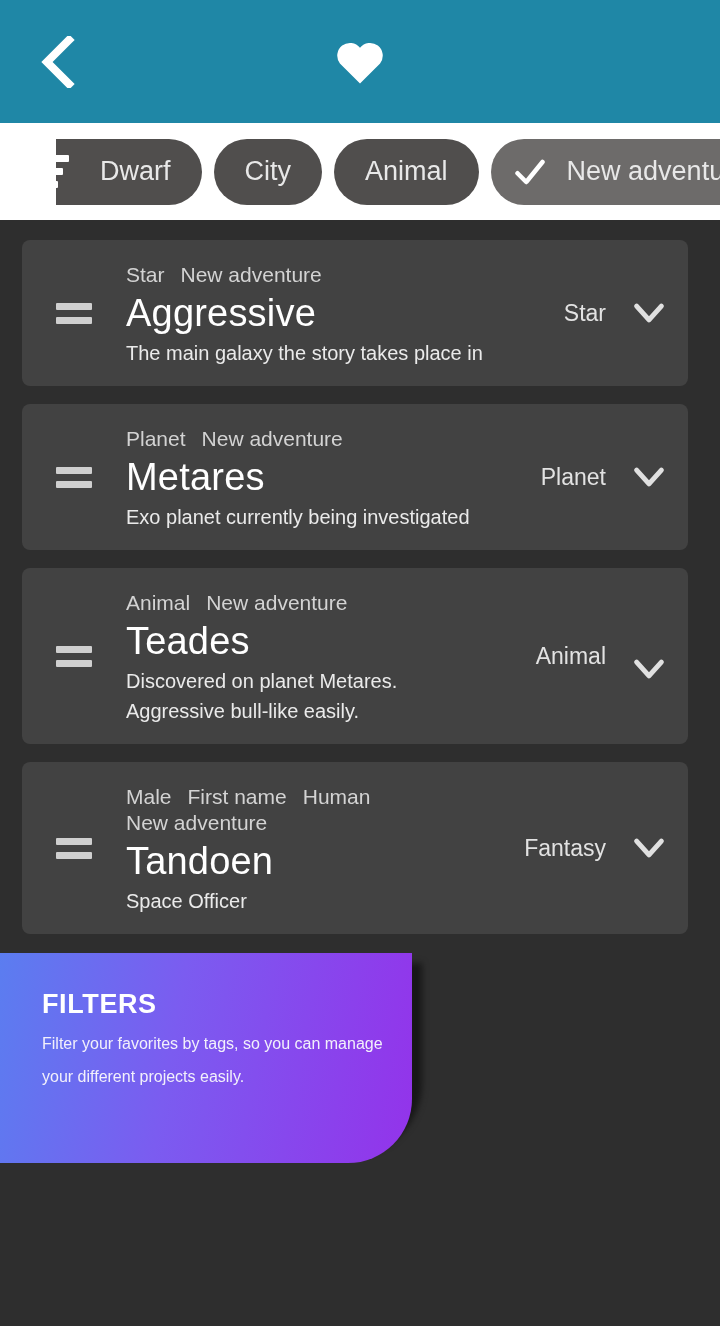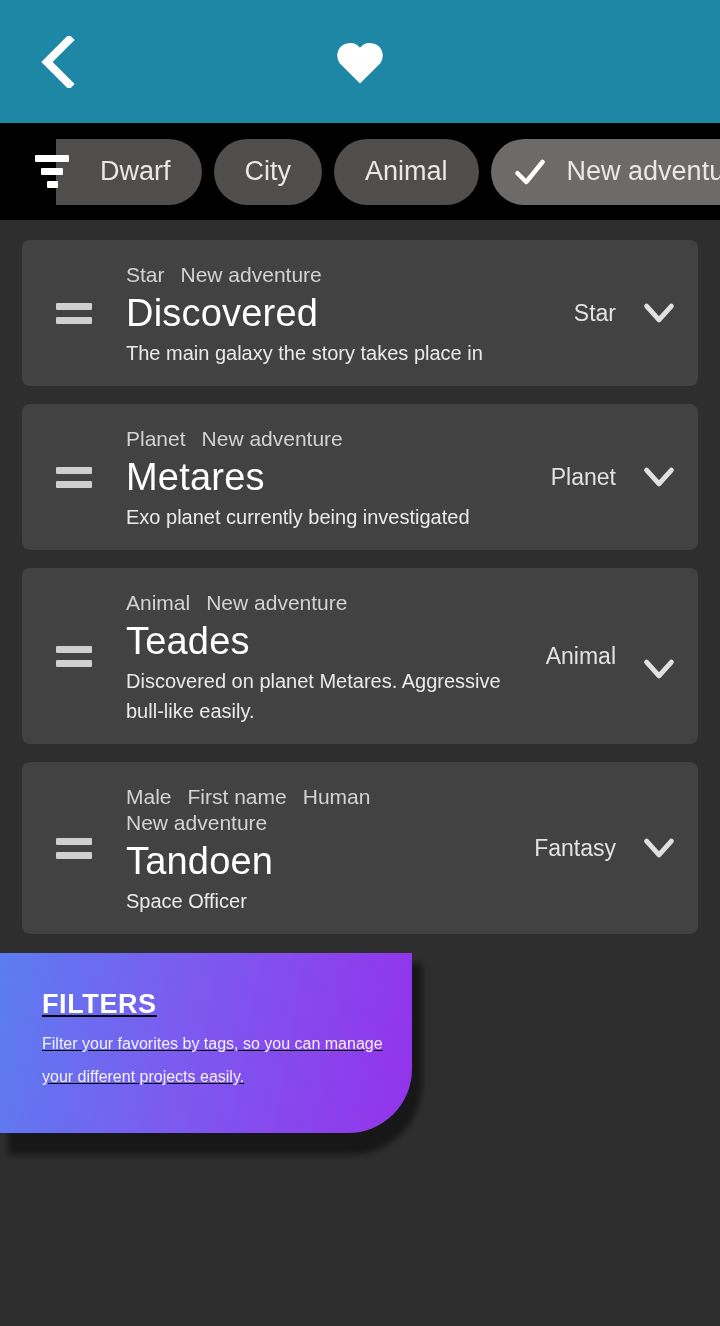--- a/index.html
+++ b/index.html
@@ -39,21 +39,21 @@
     height: 60px;
     display: flex;
     align-items: center;
     justify-content: center;
   }
 
   
   .filterbar {
     position: relative;
     height: 97px;
-    background: #000000;
+    background: #ffffff;
     display: flex;
     align-items: center;
     overflow: hidden;
   }
   .filter-icon-wrap {
     position: absolute;
     left: 24px;
     top: 50%;
     transform: translateY(-50%);
     width: 56px;
@@ -108,21 +108,21 @@
     gap: 22px;
   }
   .chip .check {
     width: 30px;
     height: 26px;
     flex: none;
   }
 
   
   .list {
-    padding: 20px 22px 0 22px;
+    padding: 20px 32px 0 22px;
     display: flex;
     flex-direction: column;
     gap: 18px;
   }
   .card {
     background: #424242;
     border-radius: 8px;
     display: flex;
     align-items: flex-start;
     padding: 18px 18px 18px 0;
@@ -208,26 +208,25 @@
     height: 192px;
     background: #171717;
     border-radius: 0 0 72px 0;
     filter: blur(3px);
   }
   .coach {
     position: absolute;
     left: 0;
     top: 0;
     width: 412px;
-    height: 180px;
+    height: 210px;
     background: linear-gradient(100deg, #5b7df0 0%, #7b5cf0 42%, #9333ea 100%);
     border-radius: 0 0 64px 0;
     padding: 36px 26px 20px 42px;
     overflow: hidden;
-    text-decoration: underline;
   }
   .coach-title {
     color: #ffffff;
     font-size: 27px;
     font-weight: bold;
     letter-spacing: 0.6px;
     margin-bottom: 7px;
   }
   .coach-text {
     color: #f2f0fb;
@@ -286,21 +285,21 @@
   <div class="card h1">
     <div class="drag">
         <i></i>
         <i></i>
       </div>
     <div class="body">
       <div class="tags">
         <span>Star</span>
         <span>New adventure</span>
       </div>
-      <div class="title">Discovered</div>
+      <div class="title">Aggressive</div>
       <div class="desc">The main galaxy the story takes place in</div>
     </div>
     <div class="meta">
       <span class="cat">Star</span>
       <svg class="chev" viewBox="0 0 24 16">
         <polyline points="3,3 12,13 21,3" fill="none" stroke="#e0e0e0" stroke-width="3.6" stroke-linecap="round" stroke-linejoin="round"></polyline>
       </svg>
     </div>
   </div>
 

